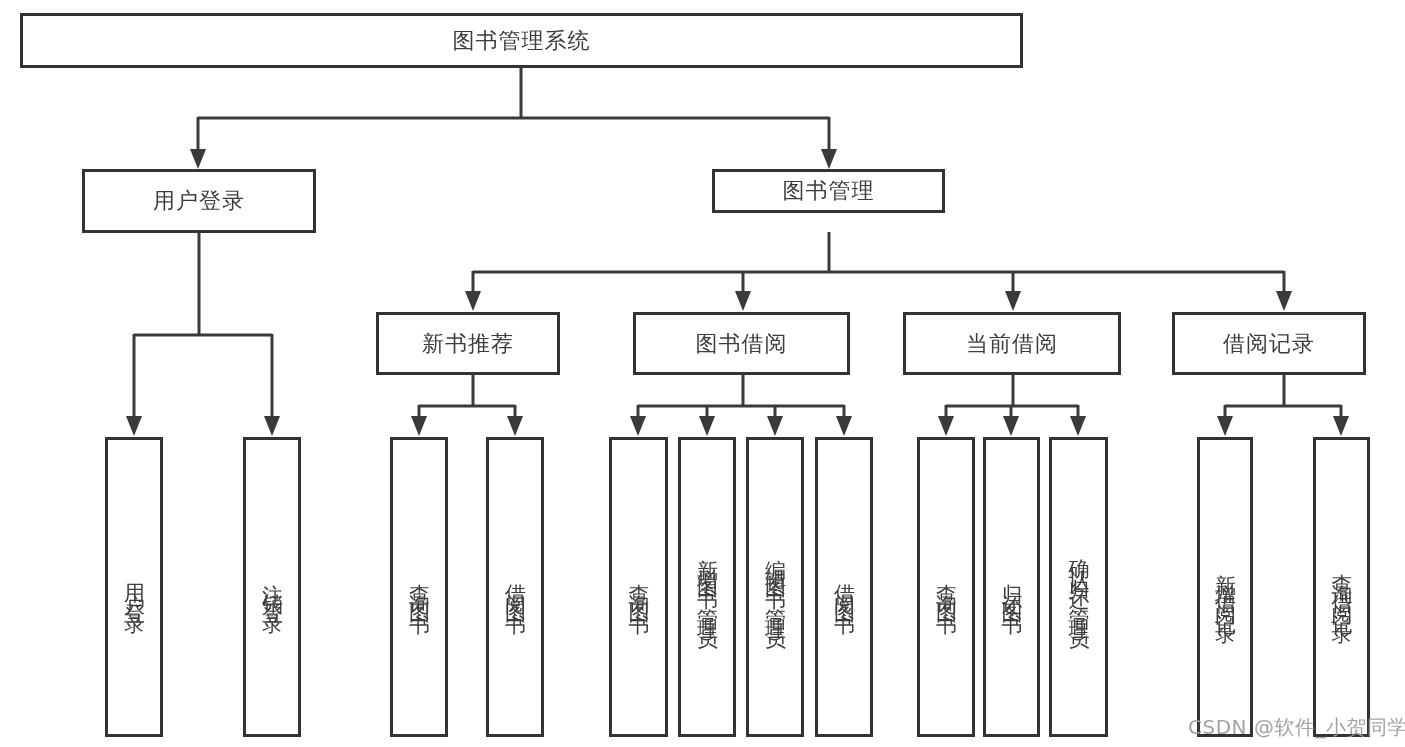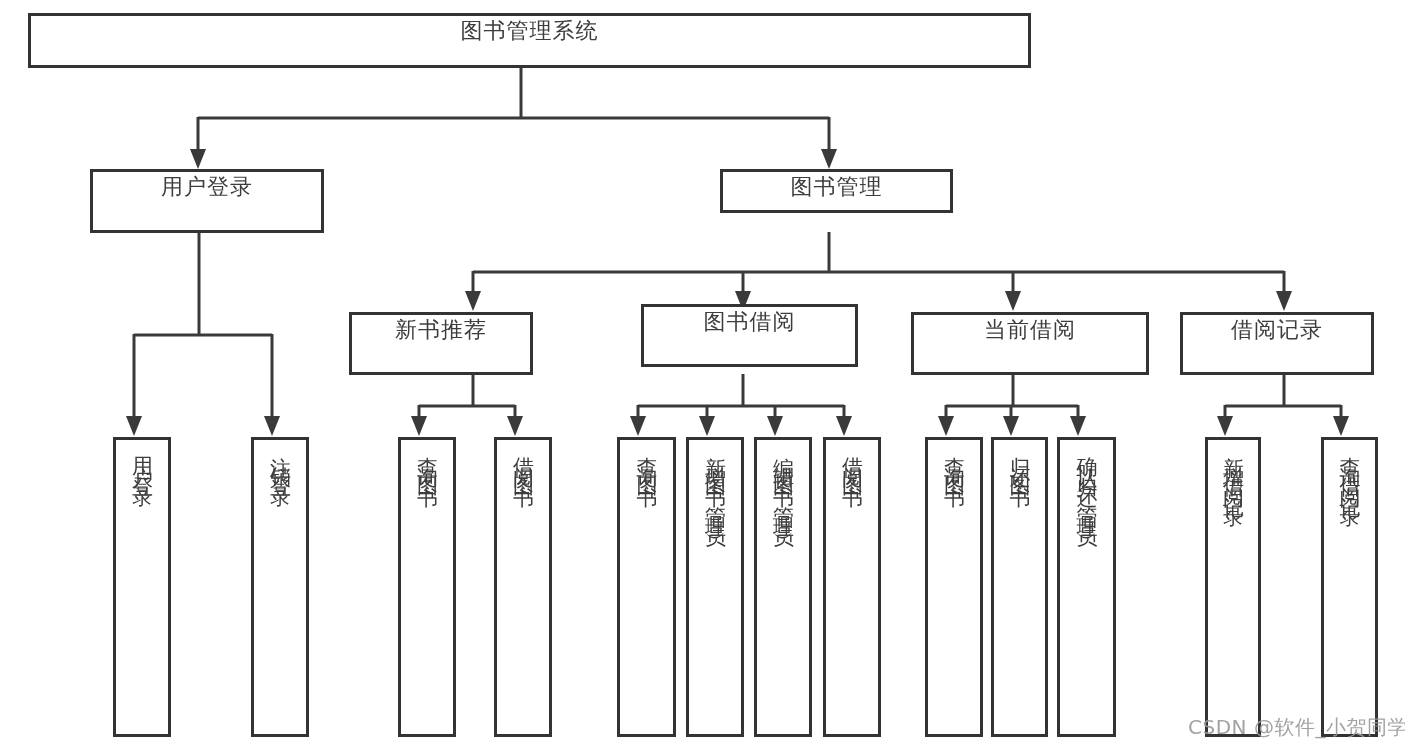--- a/index.html
+++ b/index.html
@@ -20,25 +20,24 @@
     left: 0;
     top: 0;
     z-index: 1;
   }
   .node {
     position: absolute;
     box-sizing: border-box;
     border: 3px solid #333333;
     background: #ffffff;
     display: flex;
-    align-items: flex-start;
+    align-items: center;
     justify-content: center;
     color: #3d3d3d;
     z-index: 2;
-    margin-left: 8px;
   }
   .node.h-label { font-size: 22px; letter-spacing: 1px; }
   .leaf {
     top: 437px;
     height: 300px;
   }
   .leaf .vtext {
     writing-mode: vertical-rl;
     text-orientation: mixed;
     font-size: 21px;
@@ -145,27 +144,27 @@
     <span>图书管理系统</span>
   </div>
 
   <div class="node h-label" style="left:82px; top:169px; width:234px; height:64px;">
     <span>用户登录</span>
   </div>
   <div class="node h-label" style="left:712px; top:169px; width:233px; height:44px;">
     <span>图书管理</span>
   </div>
 
-  <div class="node h-label" style="left:341px; top:312px; width:184px; height:63px;">
+  <div class="node h-label" style="left:376px; top:312px; width:184px; height:63px;">
     <span>新书推荐</span>
   </div>
-  <div class="node h-label" style="left:633px; top:304px; width:217px; height:63px;">
+  <div class="node h-label" style="left:633px; top:312px; width:217px; height:63px;">
     <span>图书借阅</span>
   </div>
-  <div class="node h-label" style="left:903px; top:312px; width:238px; height:63px;">
+  <div class="node h-label" style="left:903px; top:312px; width:218px; height:63px;">
     <span>当前借阅</span>
   </div>
   <div class="node h-label" style="left:1172px; top:312px; width:194px; height:63px;">
     <span>借阅记录</span>
   </div>
 
   <div class="node leaf" style="left:105px; width:58px;">
     <span class="vtext">用户登录</span>
   </div>
   <div class="node leaf" style="left:243px; width:58px;">

